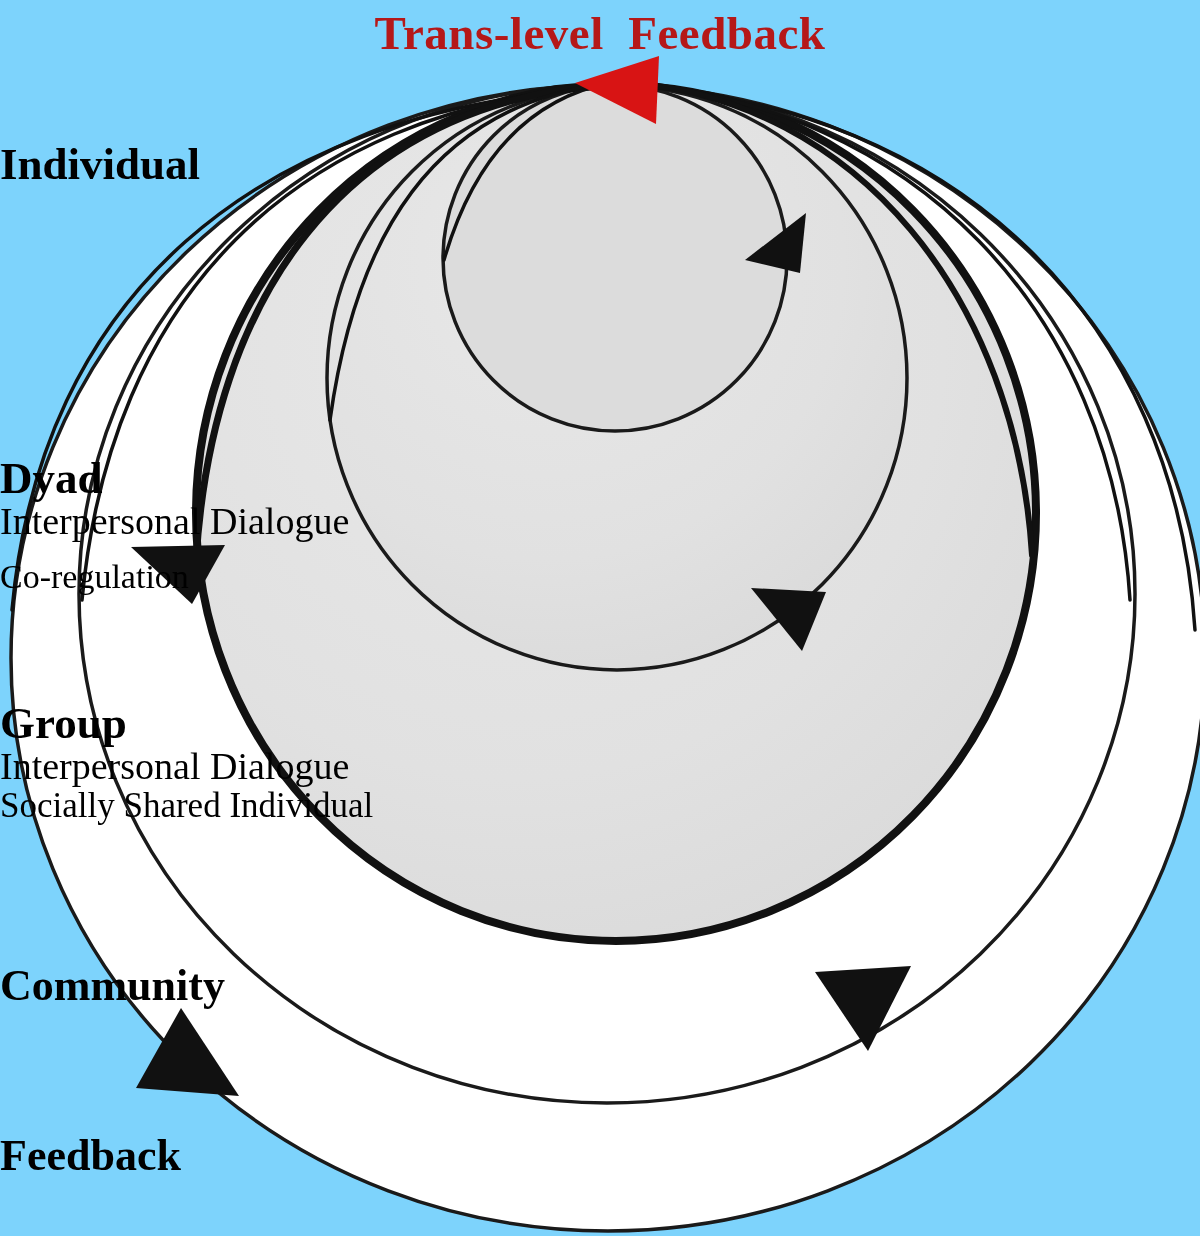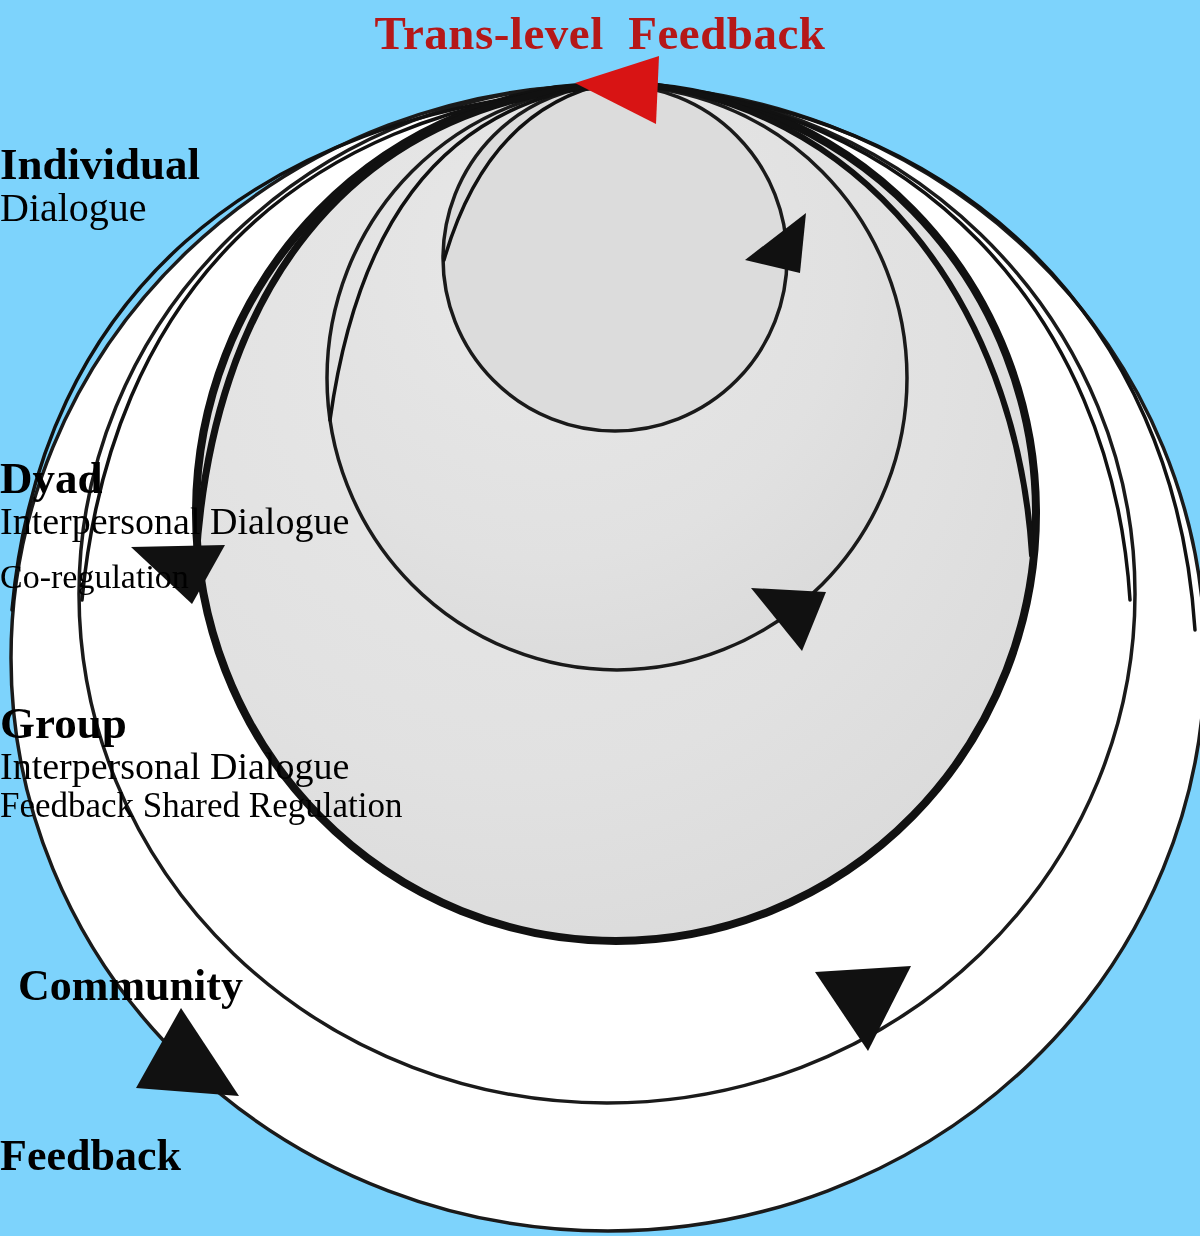--- a/index.html
+++ b/index.html
@@ -77,21 +77,21 @@
   #label-dyad .lvl-sub2 { font-size: 34px; margin-top: 18px; }
 
   
   #label-group { top: 700px; }
   #label-group .lvl-name { font-size: 45px; }
   #label-group .lvl-sub1 { font-size: 38px; }
   #label-group .lvl-sub2 { font-size: 35px; margin-top: 2px; }
 
   
   #label-community { top: 963px; }
-  #label-community .lvl-name { font-size: 44px; padding-left: 18px; }
+  #label-community .lvl-name { font-size: 44px; }
 
   
   #label-society { top: 1133px; }
   #label-society .lvl-name { font-size: 44px; }
 </style>
 </head>
 <body>
 
 <div id="stage">
 
@@ -138,33 +138,32 @@
     <polygon points="815,972 911,966 868,1051" fill="#111111" stroke="none"></polygon>
 
     <polygon points="136,1088 181,1008 239,1096" fill="#111111" stroke="none"></polygon>
 
   </svg>
 
   <div class="title-text">Trans-level  Feedback</div>
 
   <div class="lvl-label" id="label-individual">
     <span class="lvl-name">Individual</span>
-    <span class="lvl-sub1">Dialogue</span>
   </div>
 
   <div class="lvl-label" id="label-dyad">
     <span class="lvl-name">Dyad</span>
     <span class="lvl-sub1">Interpersonal Dialogue</span>
     <span class="lvl-sub2">Co-regulation</span>
   </div>
 
   <div class="lvl-label" id="label-group">
     <span class="lvl-name">Group</span>
     <span class="lvl-sub1">Interpersonal Dialogue</span>
-    <span class="lvl-sub2">Feedback Shared Regulation</span>
+    <span class="lvl-sub2">Socially Shared Individual</span>
   </div>
 
   <div class="lvl-label" id="label-community">
     <span class="lvl-name">Community</span>
   </div>
 
   <div class="lvl-label" id="label-society">
     <span class="lvl-name">Feedback</span>
   </div>
 

